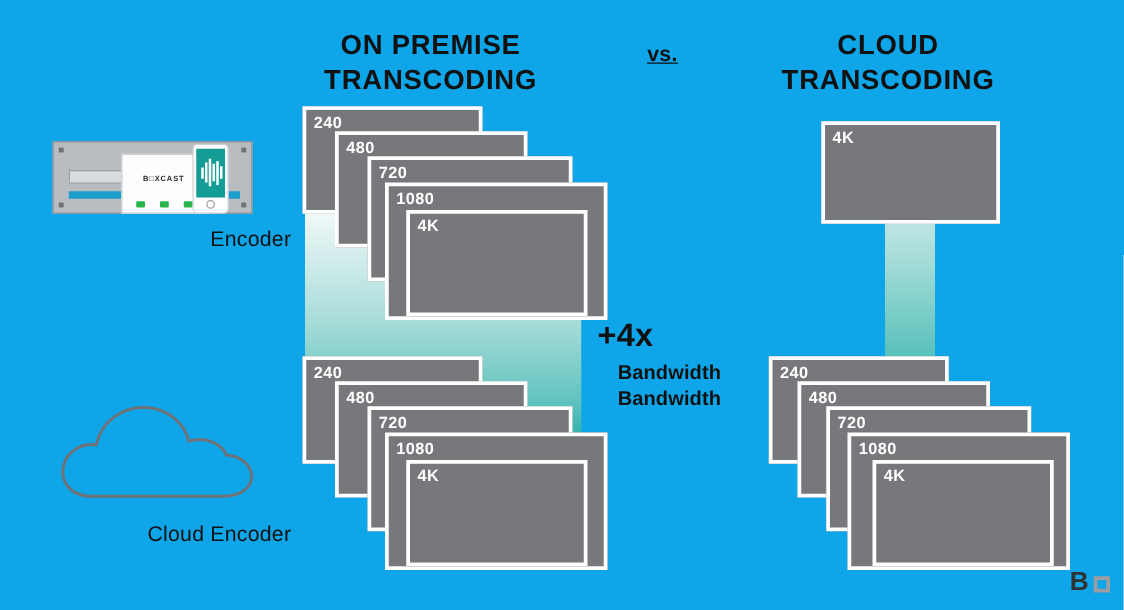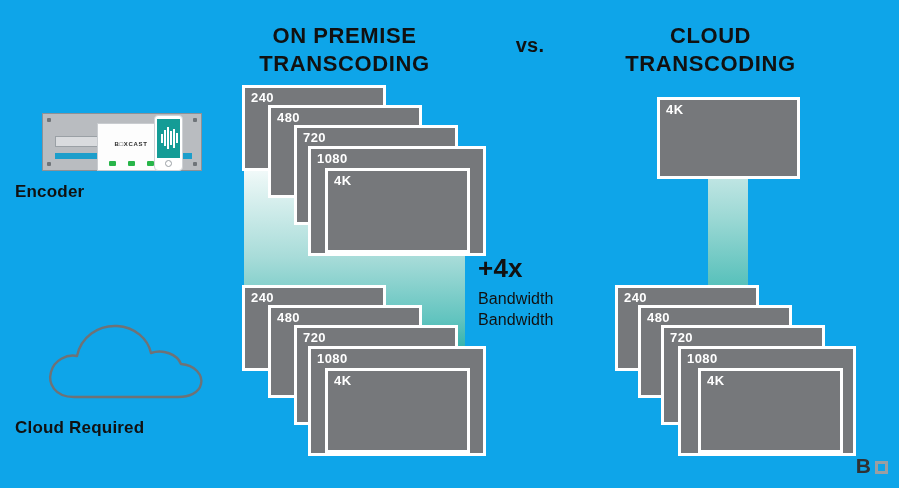--- a/index.html
+++ b/index.html
@@ -31,30 +31,31 @@
     letter-spacing: 0.6px;
     white-space: pre-line;
   }
   #title-onprem { left: 232px; top: 22px; width: 225px; }
   #title-cloud  { left: 598px; top: 22px; width: 225px; }
   #vs-label {
     position: absolute;
     left: 475px; top: 34px; width: 110px;
     text-align: center;
     font-weight: bold;
-    font-size: 20px;
+    font-size: 17px;
     color: #111111;
     letter-spacing: 0.3px;
+    text-decoration: underline;
   }
 
   
   .device-label {
     position: absolute;
-    text-align: left;
-    font-weight: bold;
+    text-align: right;
+    font-weight: normal;
     font-size: 17px;
     color: #111111;
     letter-spacing: 0.2px;
   }
   #label-encoder { left: 15px; top: 182px; width: 218px; }
   #label-cloud-servers { left: 15px; top: 418px; width: 218px; }
 
   
   #encoder-art {
     position: absolute;
@@ -187,24 +188,25 @@
   }
   #callout-headline {
     font-size: 26px;
     font-weight: bold;
     color: #111111;
     line-height: 1.1;
     letter-spacing: 0.2px;
   }
   #callout-line1, #callout-line2 {
     font-size: 16px;
-    font-weight: normal;
+    font-weight: bold;
     color: #111111;
     line-height: 1.32;
     letter-spacing: 0.1px;
+    text-align: center;
   }
   #callout-line1 { margin-top: 5px; }
 
   
   #footer-logo {
     position: absolute;
     right: 8px;
     bottom: 10px;
     display: flex;
     align-items: center;
@@ -275,21 +277,21 @@
                C 14 45, 27 39, 37 41
                C 41 22, 58 10, 77 11
                C 95 12, 108 24, 111 38
                C 123 34, 137 39, 141 49
                C 155 50, 163 60, 161 69
                C 159 78, 149 82, 138 82
                Z" fill="none" stroke="#6f7276" stroke-width="2.4" stroke-linejoin="round" stroke-linecap="round"></path>
     </svg>
   </div>
 
-  <div class="device-label" id="label-cloud-servers">Cloud Required</div>
+  <div class="device-label" id="label-cloud-servers">Cloud Encoder</div>
 
   <div id="bandwidth-band"></div>
 
   <div id="cloud-pipe"></div>
 
   <div id="stack-onprem-top">
       <div class="vid" style="left: 242px; top: 85px; width: 144px; height: 86px; z-index: 10;">
         <span class="vid-label">240</span>
       </div>
       <div class="vid" style="left: 268px; top: 105px; width: 154px; height: 93px; z-index: 11;">

